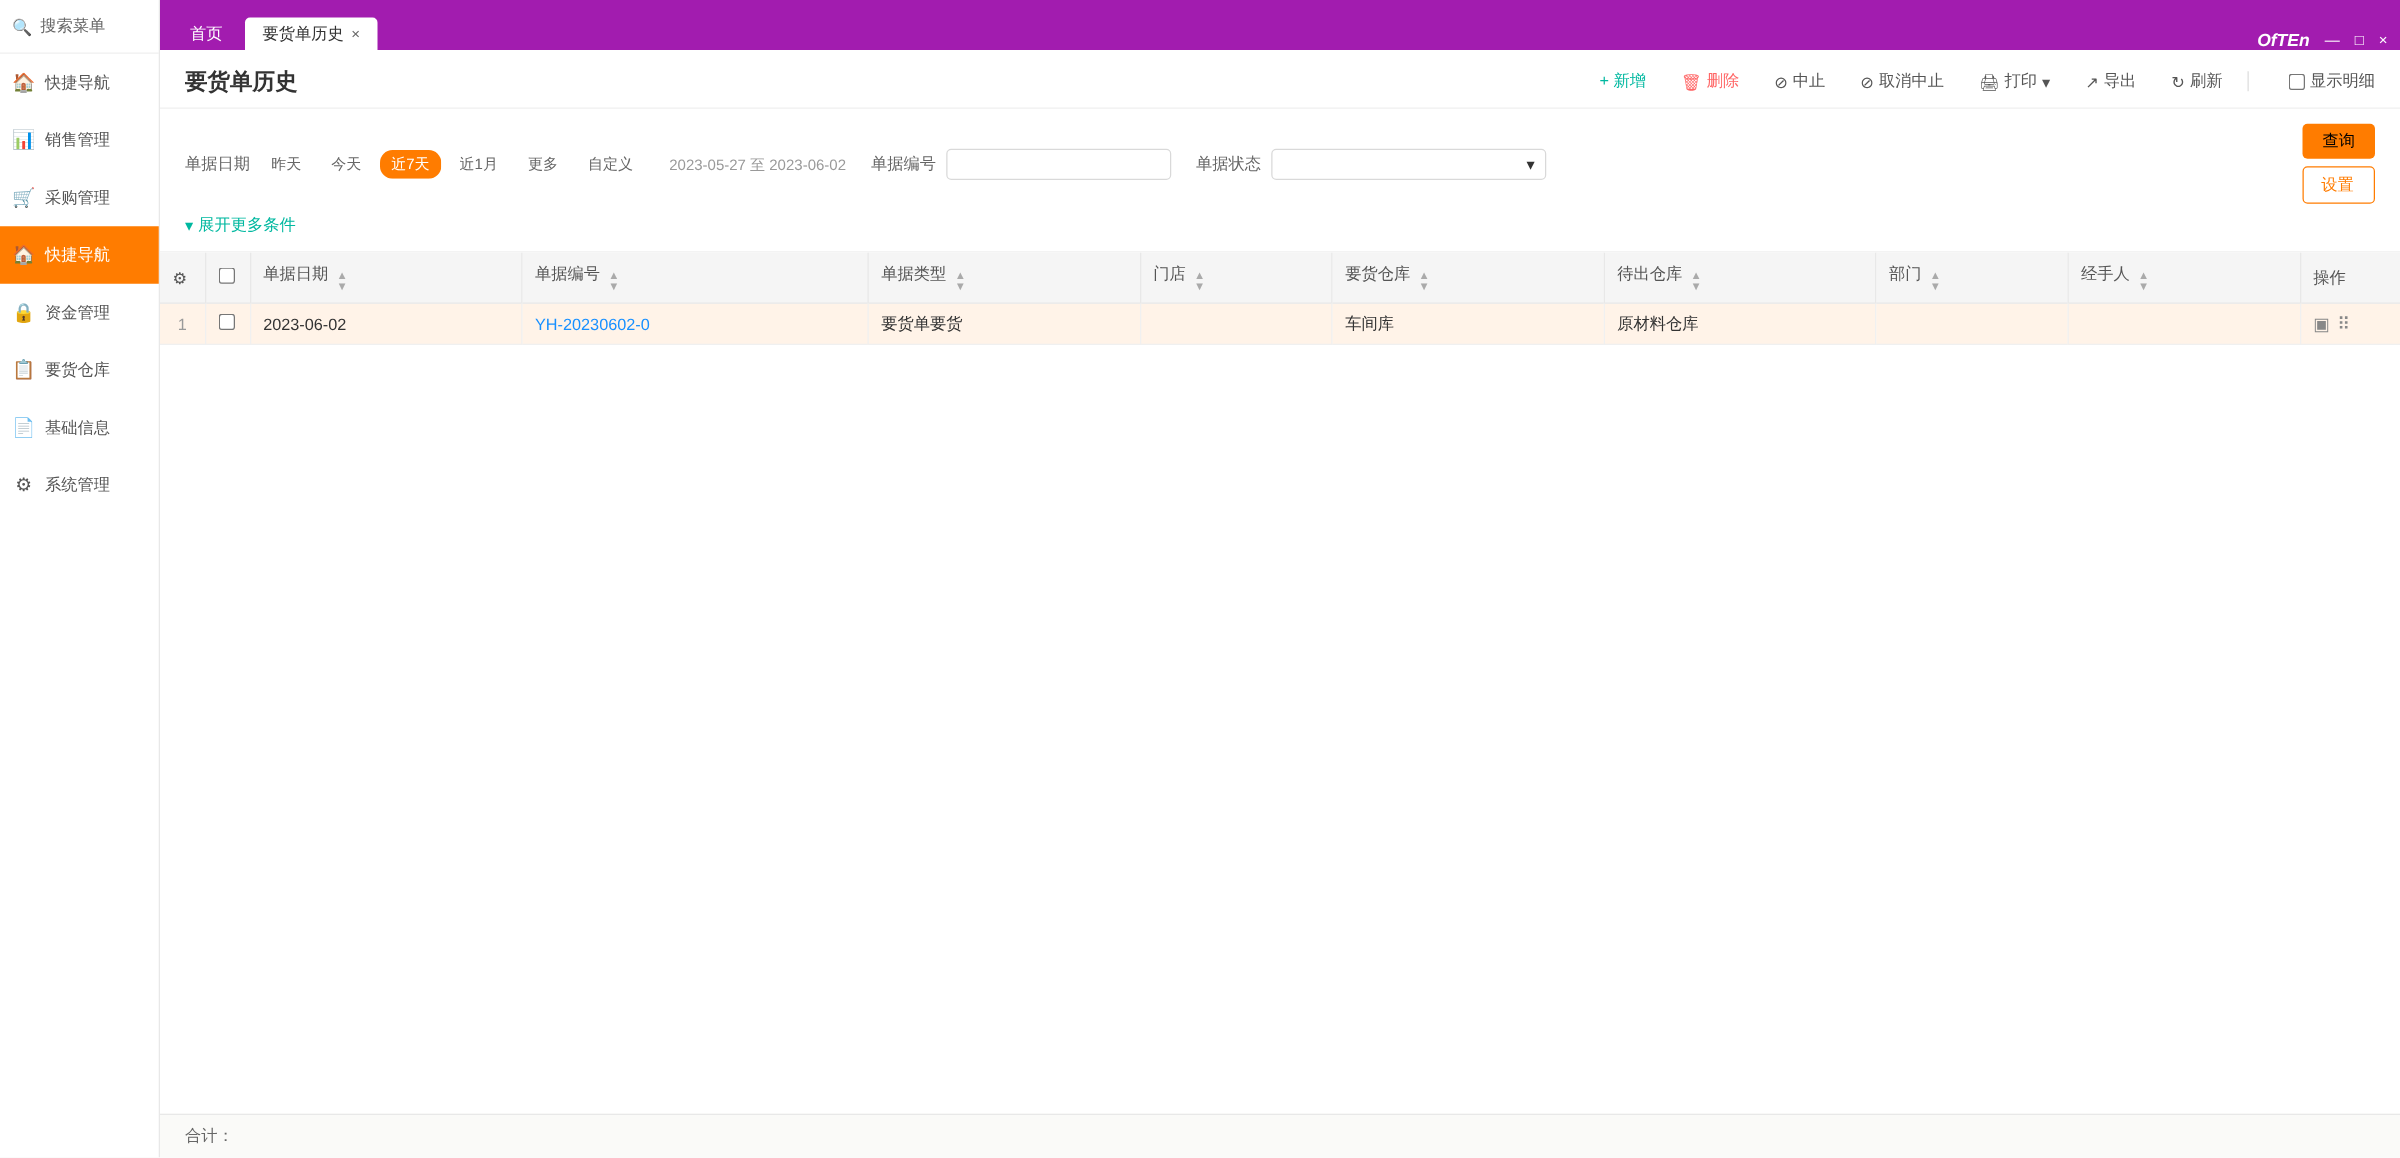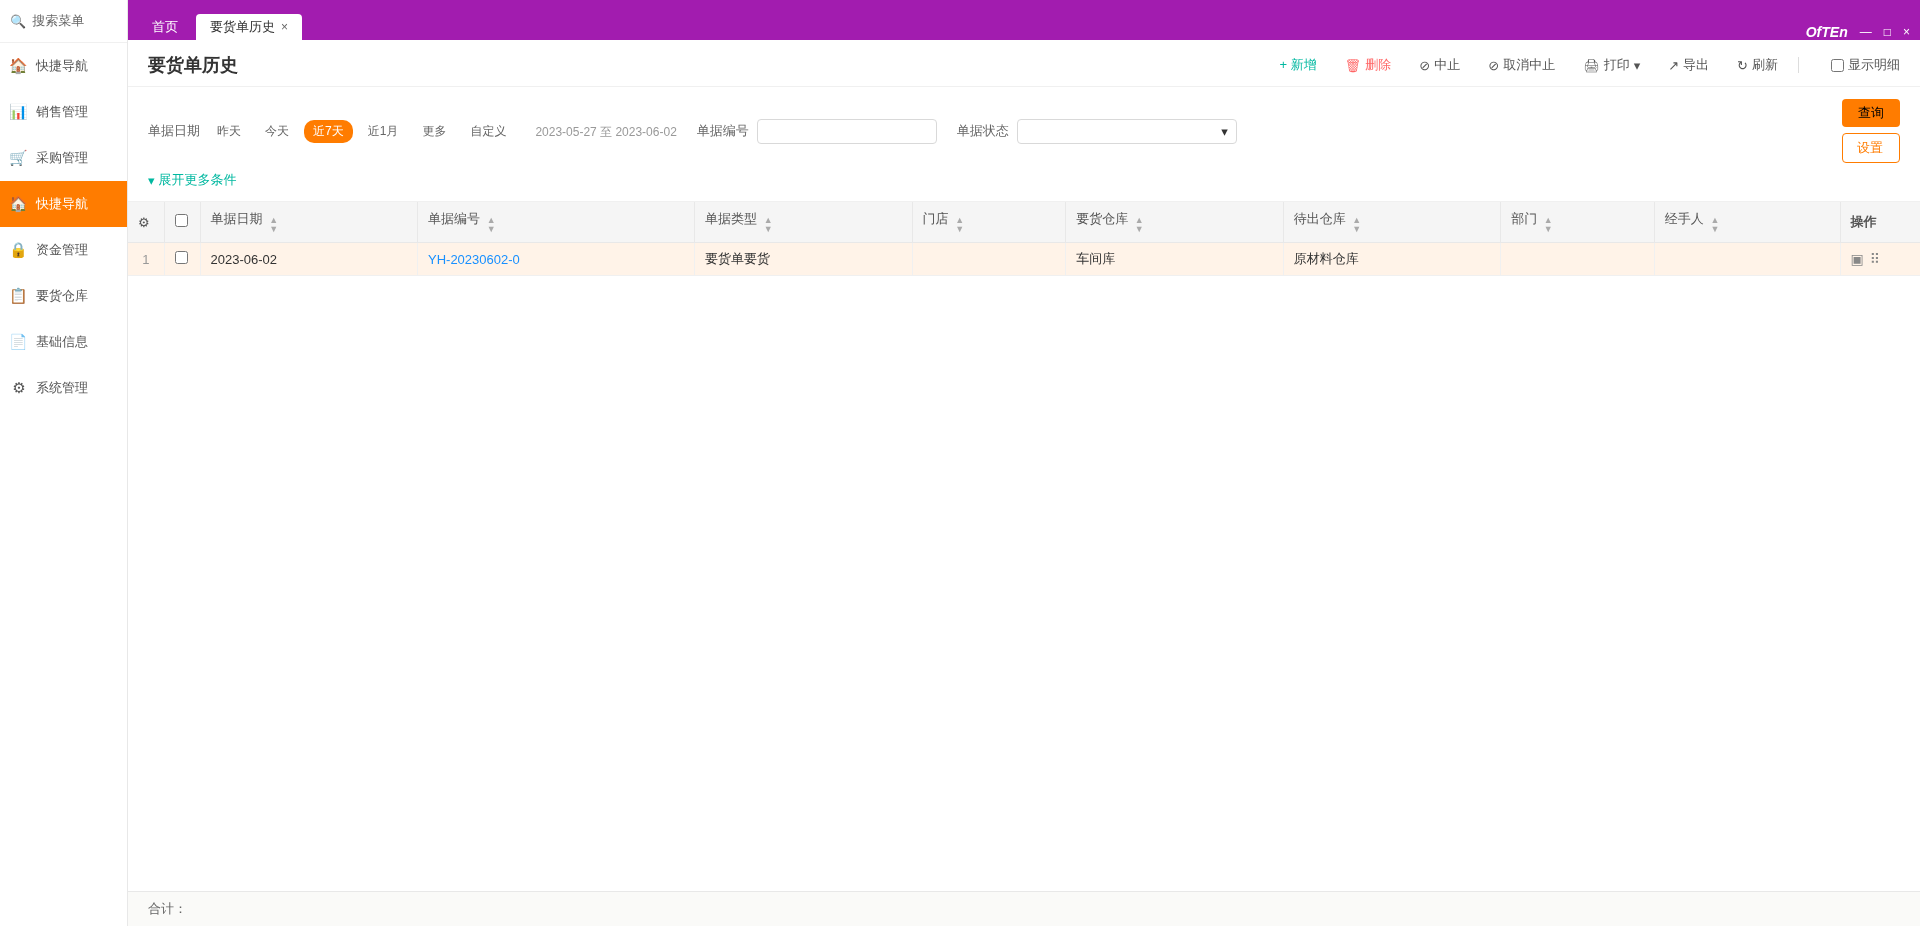--- a/index.html
+++ b/index.html
@@ -208,21 +208,21 @@
     }
     thead th {
       padding: 8px 10px;
       text-align: left;
       font-weight: normal;
       color: #555;
       white-space: nowrap;
       border-right: 1px solid #e8e8e8;
       user-select: none;
     }
-    thead th:last-child { border-right: none; font-weight: bold; }
+    thead th:last-child { border-right: none; }
     thead th .sort-icons { display: inline-flex; flex-direction: column; font-size: 9px; line-height: 1; margin-left: 3px; color: #aaa; }
     tbody tr { border-bottom: 1px solid #f0f0f0; }
     tbody tr.highlighted { background: #fff3e8; }
     tbody td { padding: 7px 10px; color: #333; white-space: nowrap; border-right: 1px solid #f0f0f0; }
     tbody td:last-child { border-right: none; }
     tbody td a { color: #1890ff; text-decoration: none; }
     .row-num { color: #999; text-align: center; }
     .action-icons { display: flex; gap: 6px; }
     .action-icon { cursor: pointer; color: #888; font-size: 14px; }
 

